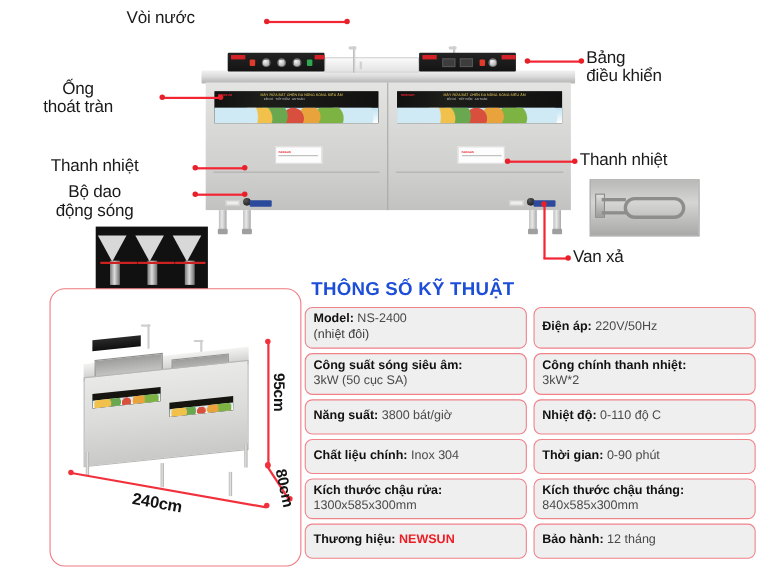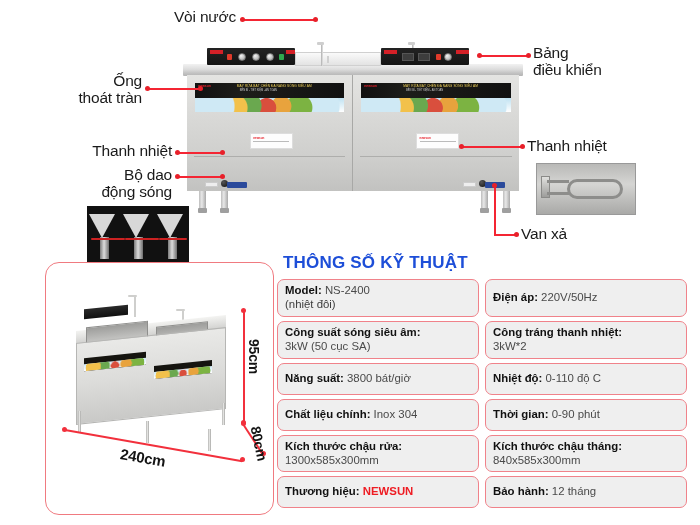--- a/index.html
+++ b/index.html
@@ -15,21 +15,21 @@
   .callout {
     position: absolute;
     color: #1a1a1a;
     font-size: 15.5px;
     line-height: 1.12;
     letter-spacing: -0.2px;
     white-space: pre-line;
     font-family: "Liberation Sans", sans-serif;
   }
   .callout.r { text-align: left; }
-  .callout.l { text-align: right; }
+  .callout.l { text-align: center; }
 
   
   .lead {
     position: absolute;
     height: 2px;
     background: #f42533;
   }
   .lead.vert { width: 2px; height: auto; background: #f42533; }
   .dot {
     position: absolute;
@@ -533,21 +533,21 @@
         </div>
       </div>
       <div class="spec-cell">
         <div>
           <span class="txt"><span class="k">Công suất sóng siêu âm: </span></span>
           <span class="txt"><span class="v">3kW (50 cục SA)</span></span>
         </div>
       </div>
       <div class="spec-cell">
         <div>
-          <span class="txt"><span class="k">Công tráng thanh nhiệt: </span></span>
+          <span class="txt"><span class="k">Công chính thanh nhiệt: </span></span>
           <span class="txt"><span class="v">3kW*2</span></span>
         </div>
       </div>
       <div class="spec-cell">
         <div>
           <span class="txt"><span class="k">Năng suất: </span><span class="v">3800 bát/giờ</span></span>
         </div>
       </div>
       <div class="spec-cell">
         <div>

